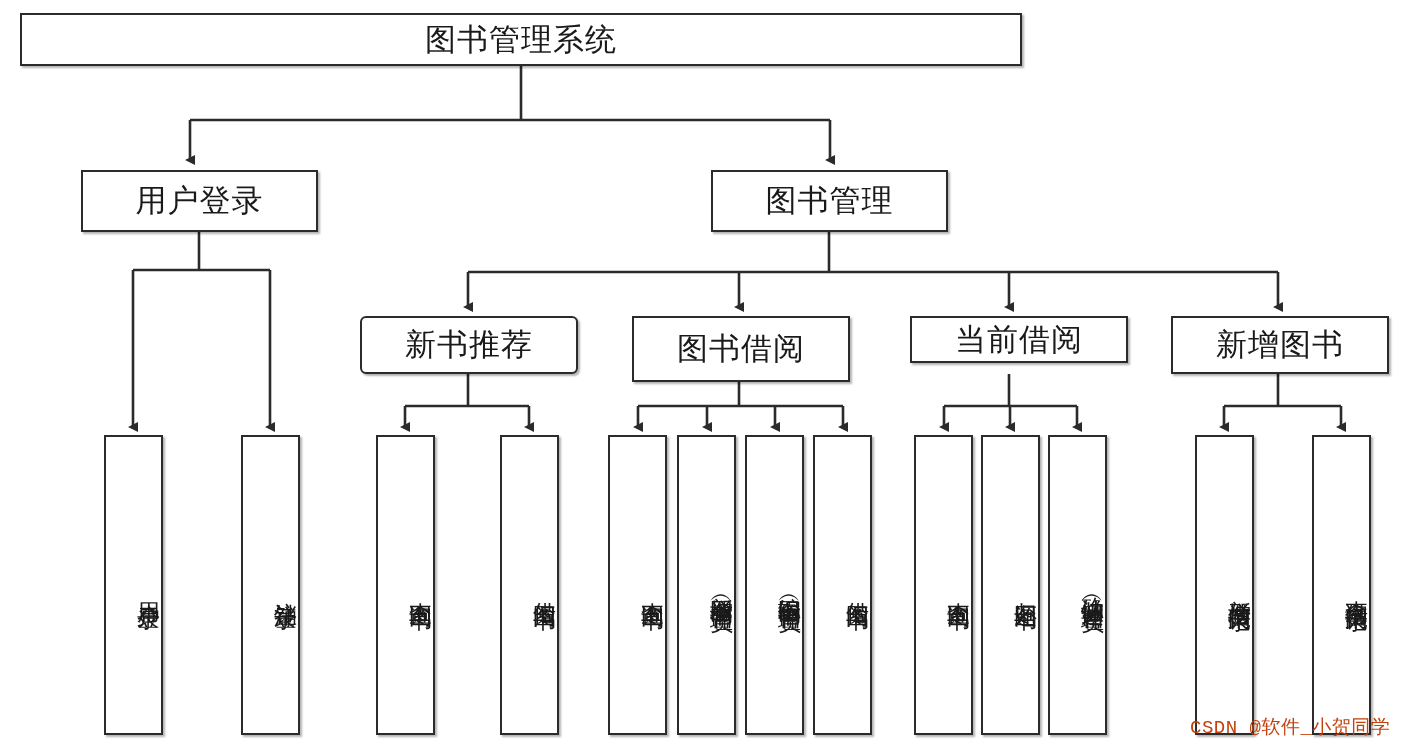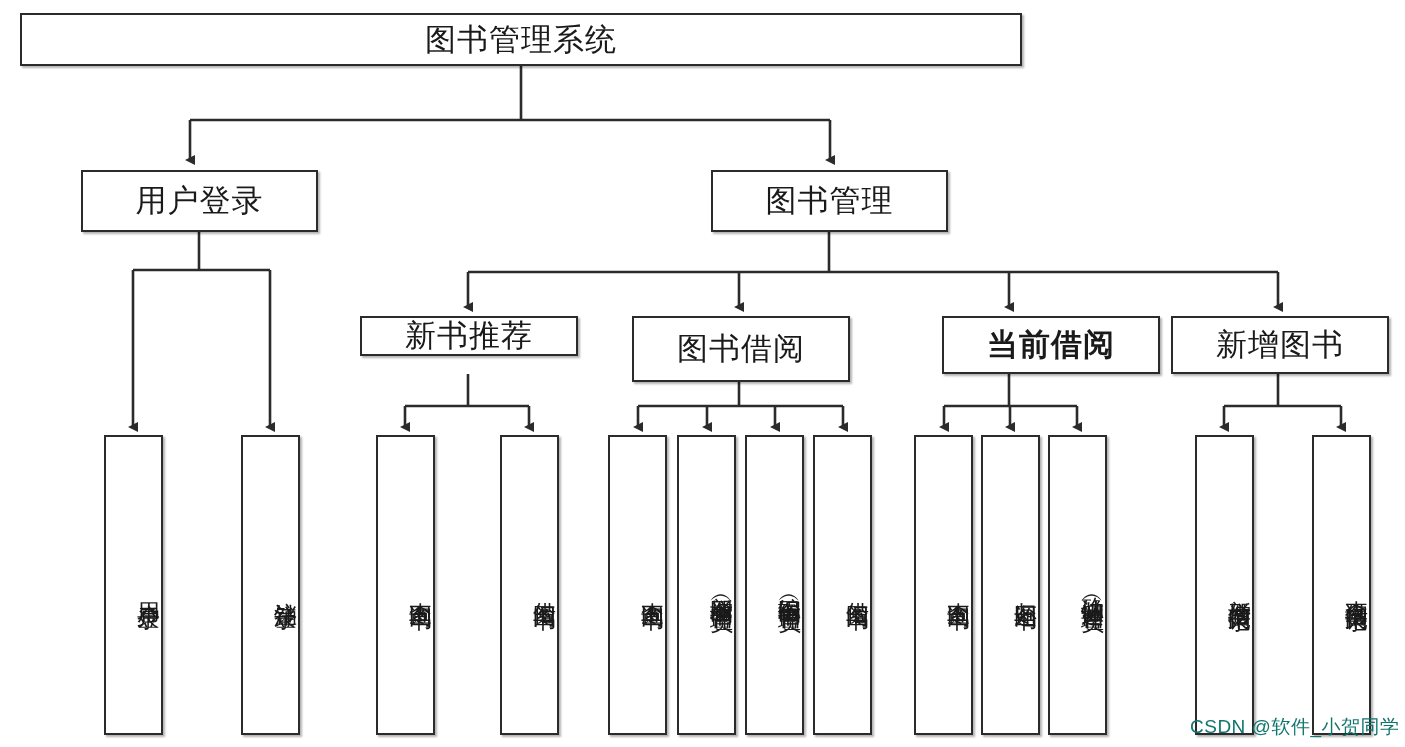--- a/index.html
+++ b/index.html
@@ -50,23 +50,24 @@
     justify-content: center;
   }
   .node.vert .nlabel {
     writing-mode: vertical-rl;
     text-orientation: upright;
     white-space: nowrap;
   }
   .watermark {
     position: absolute;
     font-size: 19px;
-    color: #0f766e;
+    color: #c2410c;
     white-space: nowrap;
     letter-spacing: 0.5px;
+    font-family: Liberation Mono, monospace;
   }
 </style>
 </head>
 <body>
 
 <div id="canvas">
 
   <svg id="wires" viewBox="0 0 1405 747">
     <defs>
       <marker id="arrow" markerWidth="10" markerHeight="10" refX="5" refY="5" orient="auto" markerUnits="userSpaceOnUse">
@@ -122,27 +123,27 @@
     <span class="nlabel">图书管理系统</span>
   </div>
 
   <div class="node horiz" style="left:81px; top:170px; width:237px; height:62px;">
     <span class="nlabel">用户登录</span>
   </div>
   <div class="node horiz" style="left:711px; top:170px; width:237px; height:62px;">
     <span class="nlabel">图书管理</span>
   </div>
 
-  <div class="node horiz" style="left:360px; top:316px; width:218px; height:40px;">
+  <div class="node horiz" style="left:360px; top:316px; width:218px; height:58px;border-radius:6px;">
     <span class="nlabel">新书推荐</span>
   </div>
   <div class="node horiz" style="left:632px; top:316px; width:218px; height:66px;">
     <span class="nlabel">图书借阅</span>
   </div>
-  <div class="node horiz" style="left:942px; top:316px; width:218px; height:58px;font-weight:bold;">
+  <div class="node horiz" style="left:910px; top:316px; width:218px; height:47px;">
     <span class="nlabel">当前借阅</span>
   </div>
   <div class="node horiz" style="left:1171px; top:316px; width:218px; height:58px;">
     <span class="nlabel">新增图书</span>
   </div>
 
   <div class="node vert" style="left:104px; top:435px; width:59px; height:300px;">
     <span class="nlabel">用户登录</span>
   </div>
   <div class="node vert" style="left:241px; top:435px; width:59px; height:300px;">

